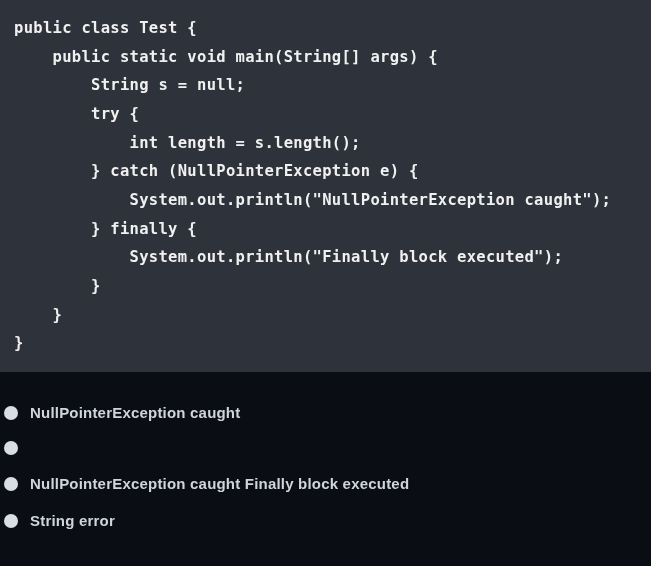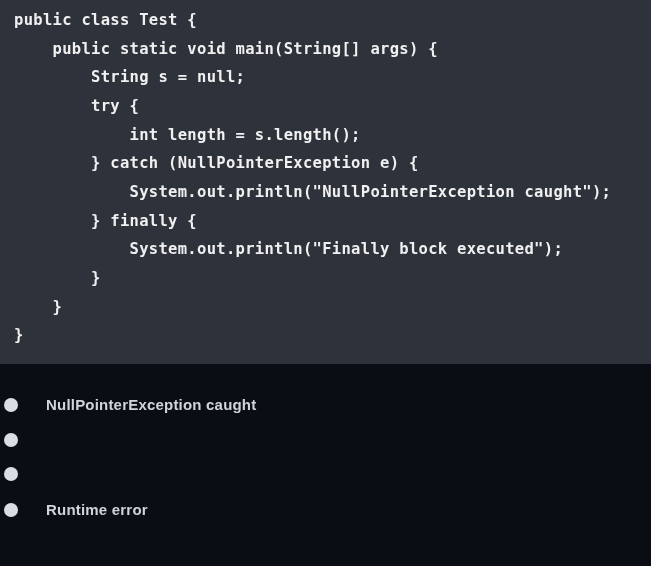--- a/index.html
+++ b/index.html
@@ -7,37 +7,37 @@
     padding: 0;
     width: 651px;
     height: 566px;
     background: #0a0d14;
     font-family: "Courier New", Consolas, monospace;
     color: #e8e8e8;
     overflow: hidden;
   }
   .code-block {
     background: #2e323a;
-    padding: 6px 10px 14px 14px;
+    padding: 14px 10px 14px 14px;
     margin: 0;
     font-size: 15.5px;
     line-height: 1.85;
     font-weight: bold;
     white-space: pre;
     color: #f0f0f0;
     letter-spacing: 0.3px;
     filter: blur(0.4px);
   }
   .options {
     padding: 22px 0 0 0;
   }
   .option {
     display: flex;
     align-items: center;
-    gap: 28px;
+    gap: 12px;
     padding: 10px 6px 10px 6px;
     text-align: right;
   }
   .radio {
     width: 14px;
     height: 14px;
     border-radius: 50%;
     background: #d9dde4;
     flex: 0 0 auto;
     margin-left: -2px;
@@ -70,18 +70,19 @@
 <div class="options">
   <div class="option">
     <span class="radio"></span>
     <span class="option-label">NullPointerException caught</span>
   </div>
   <div class="option">
     <span class="radio"></span>
   </div>
   <div class="option">
     <span class="radio"></span>
+    <span class="option-label">NullPointerException caught Finally block executed</span>
   </div>
   <div class="option">
     <span class="radio"></span>
-    <span class="option-label">Runtime error</span>
+    <span class="option-label">String error</span>
   </div>
 </div>
 
 </body></html>

